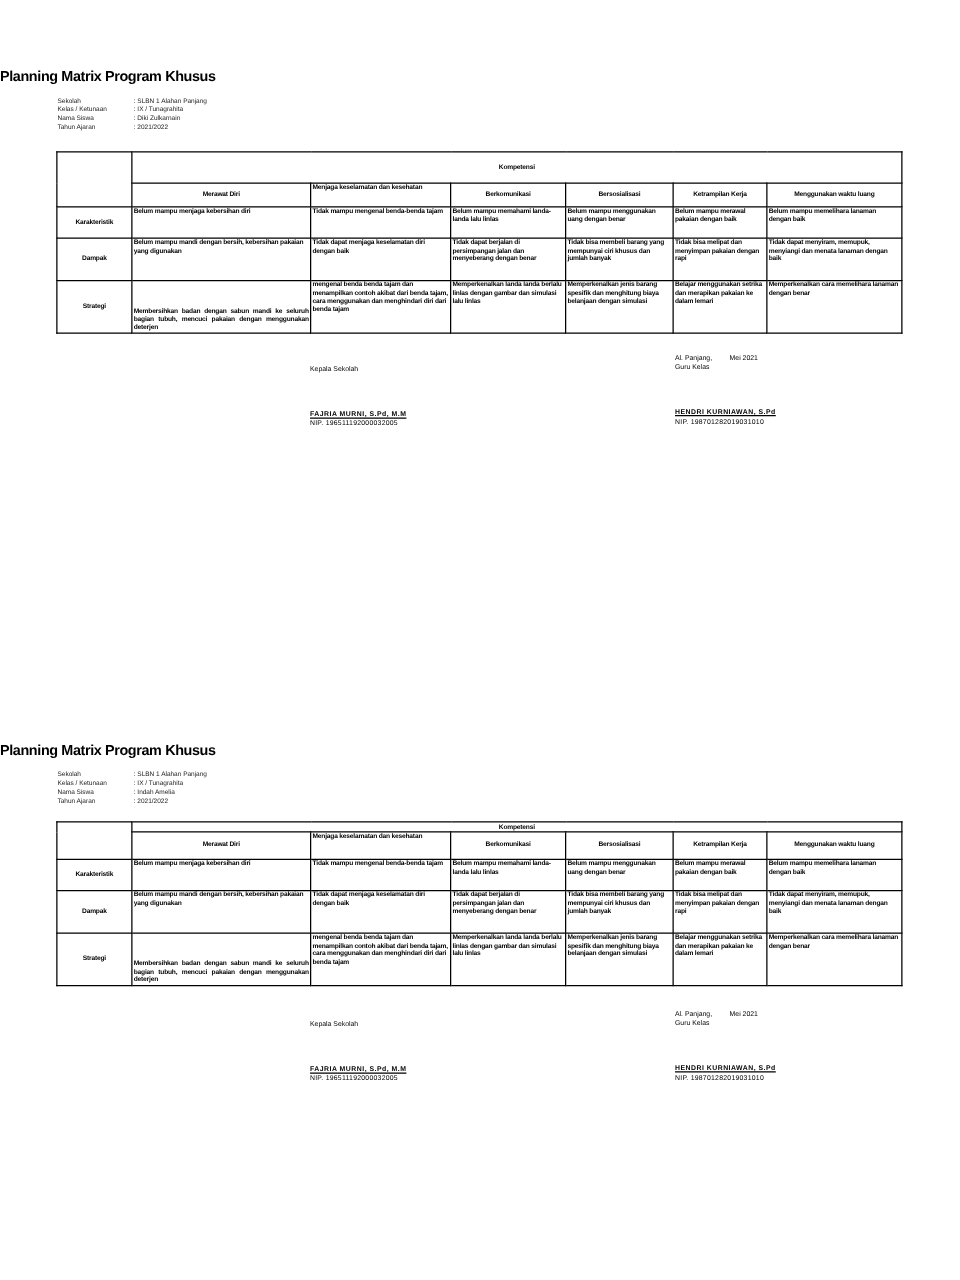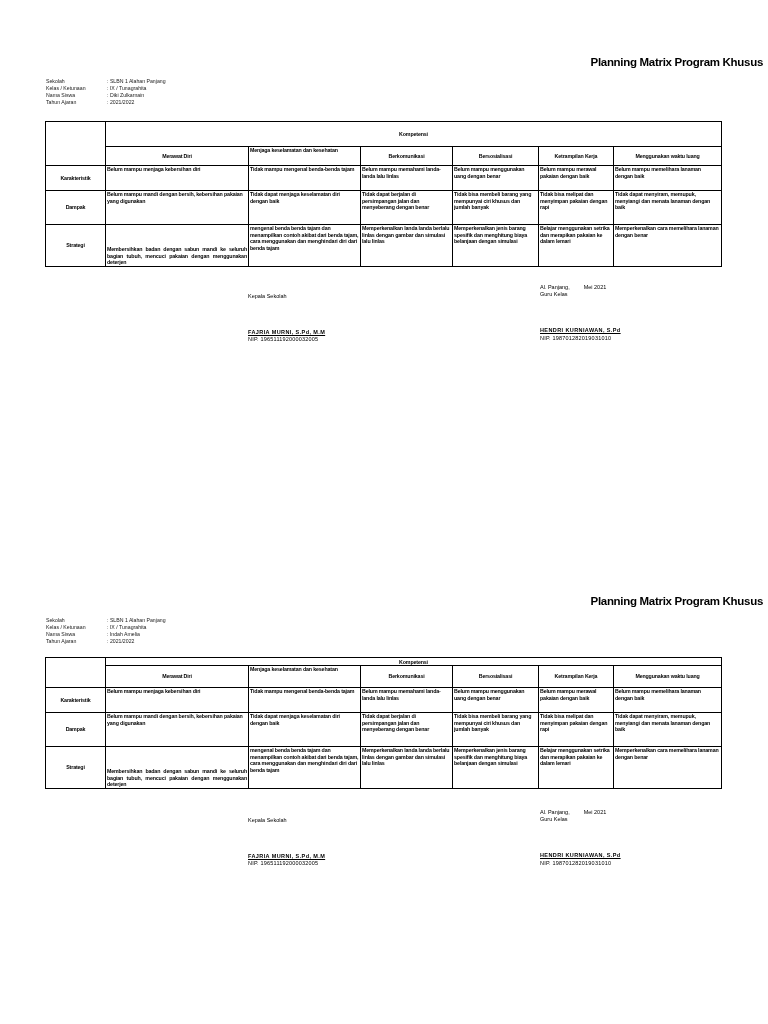--- a/index.html
+++ b/index.html
@@ -5,21 +5,21 @@
   html, body { margin: 0; padding: 0; }
   body {
     width: 768px; height: 1024px; background: #ffffff;
     position: relative; overflow: hidden;
     font-family: "Liberation Sans", sans-serif; color: #000;
   }
   .page { position: absolute; left: 0; width: 768px; }
   .page.p1 { top: 0; }
   .page.p2 { top: 540px; }
   .title {
-    position: absolute; left: 0; width: 763px; text-align: right;
+    position: absolute; left: 0; width: 763px; text-align: left;
     font-weight: bold; font-size: 11.5px; letter-spacing: -0.3px;
   }
   .p1 .title { top: 56px; }
   .p2 .title { top: 55px; }
   .info { position: absolute; left: 46px; font-size: 5.2px; color: #222; line-height: 7.1px; }
   .p1 .info { top: 78px; }
   .p2 .info { top: 77px; }
   .info-row { display: flex; }
   .info-label { width: 61px; }
   table.matrix {

